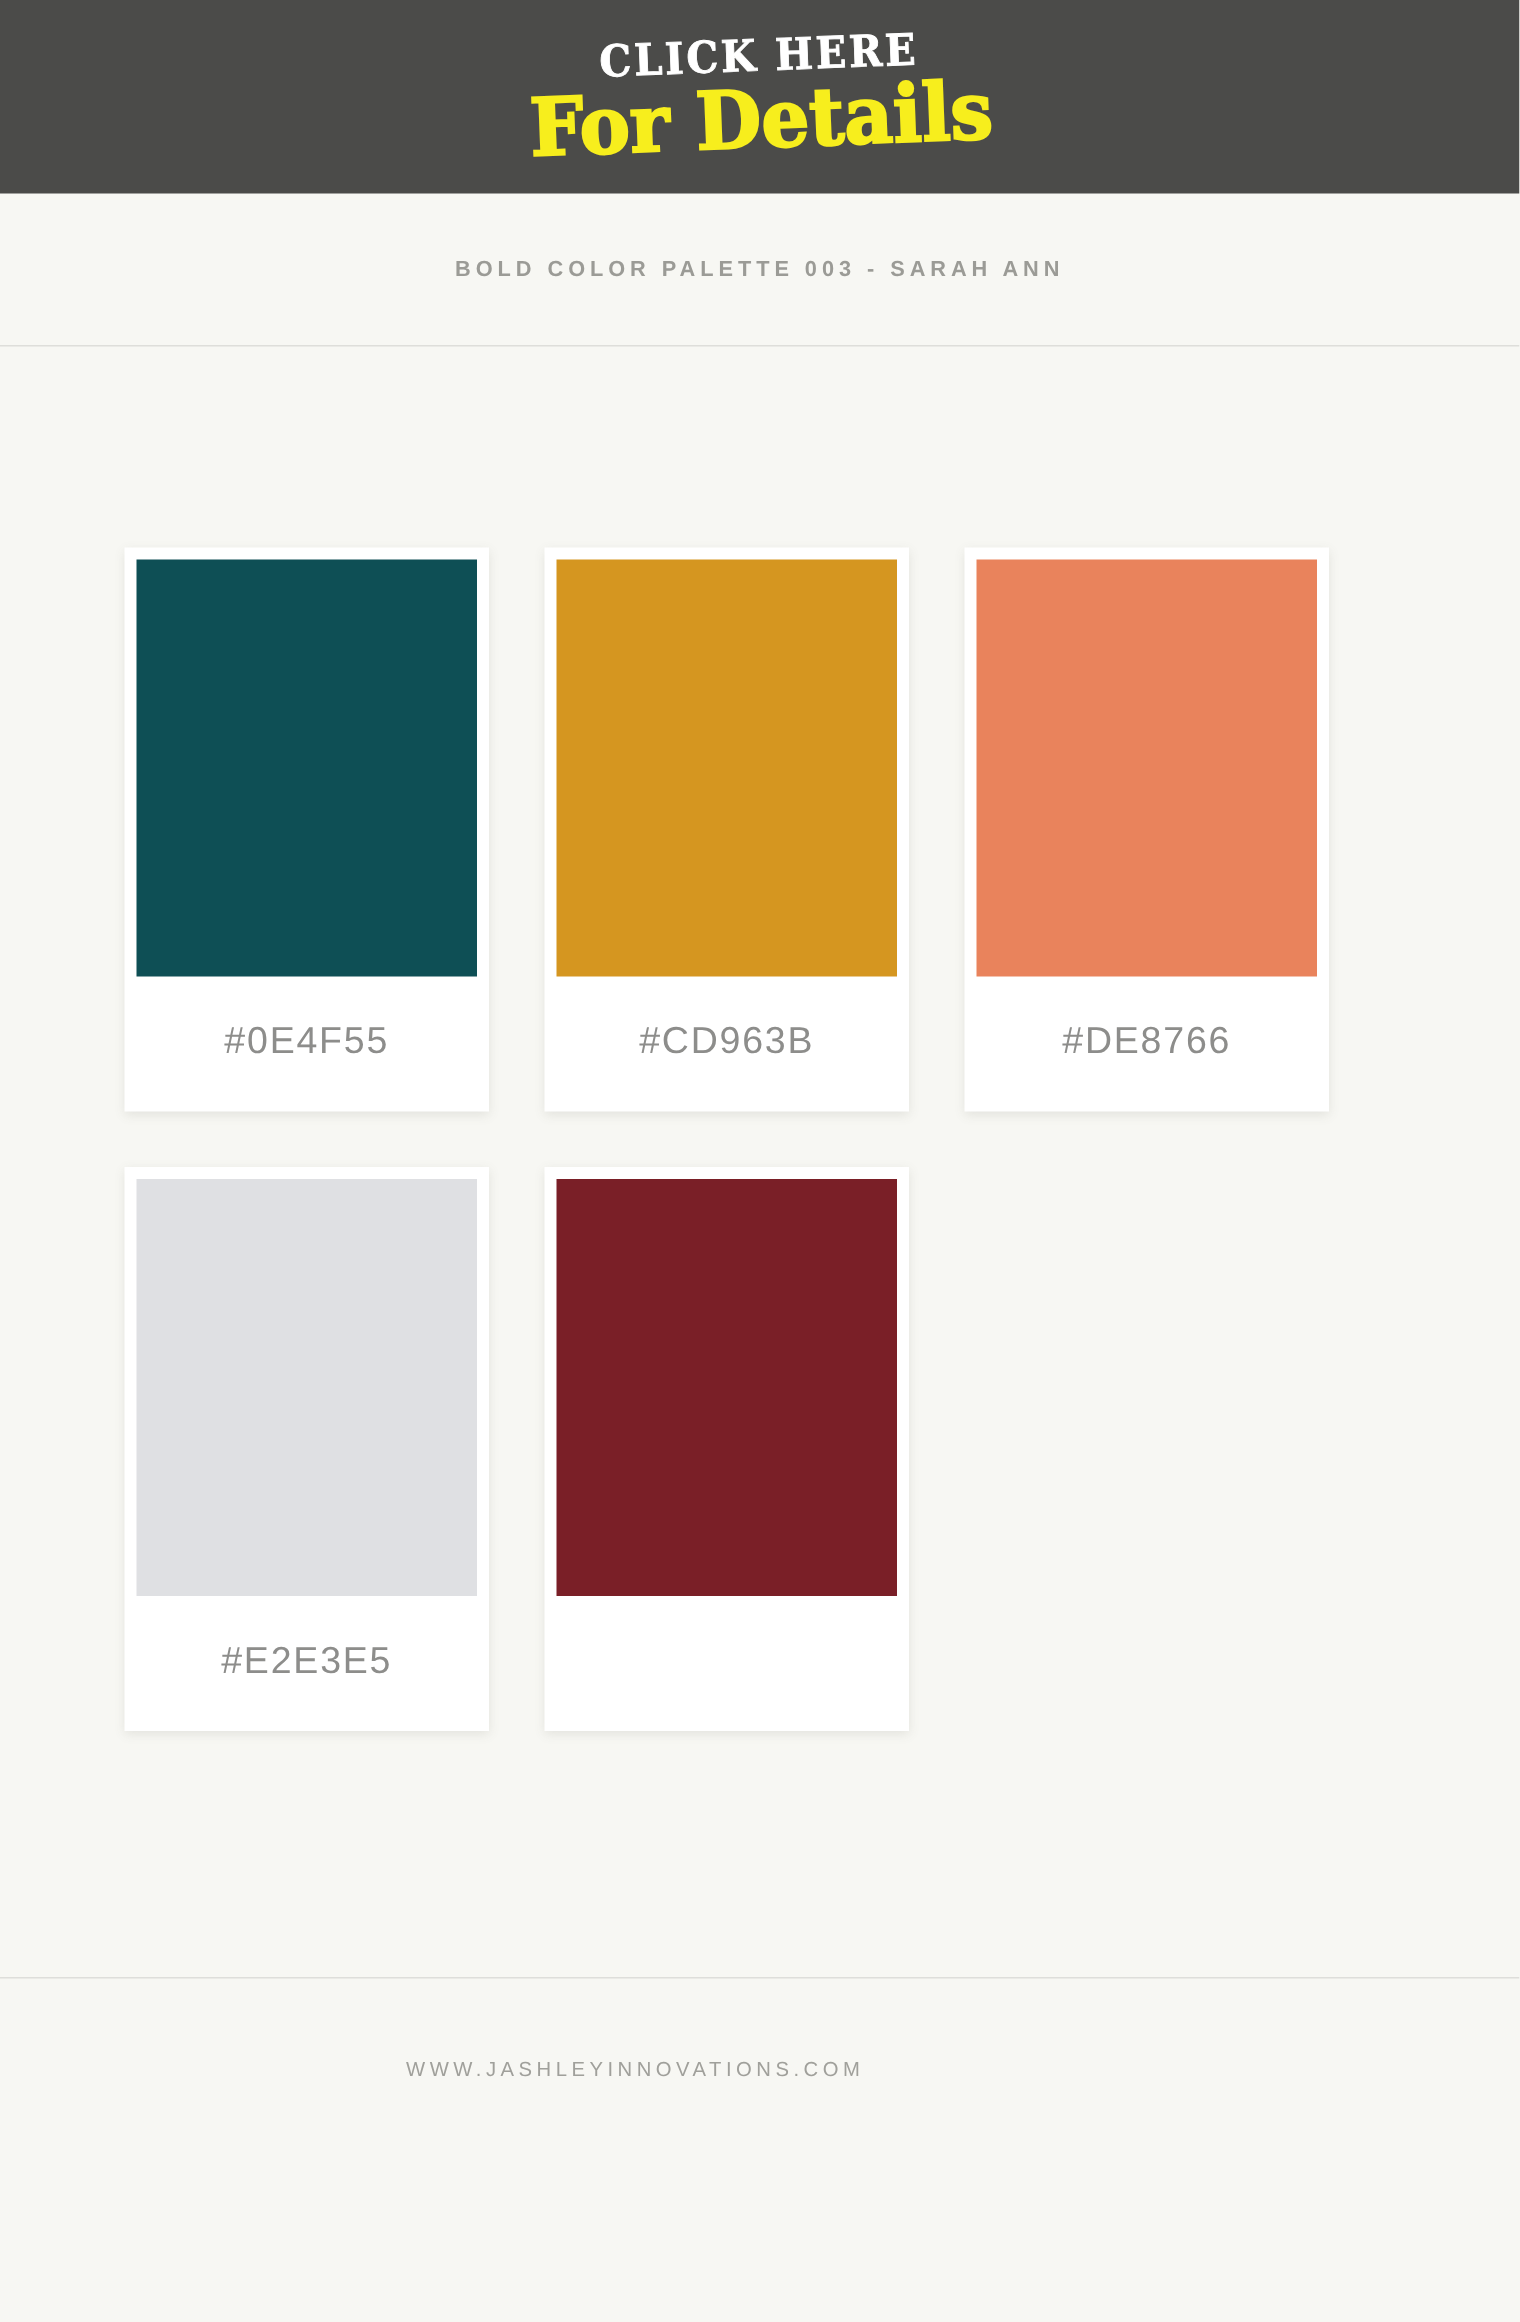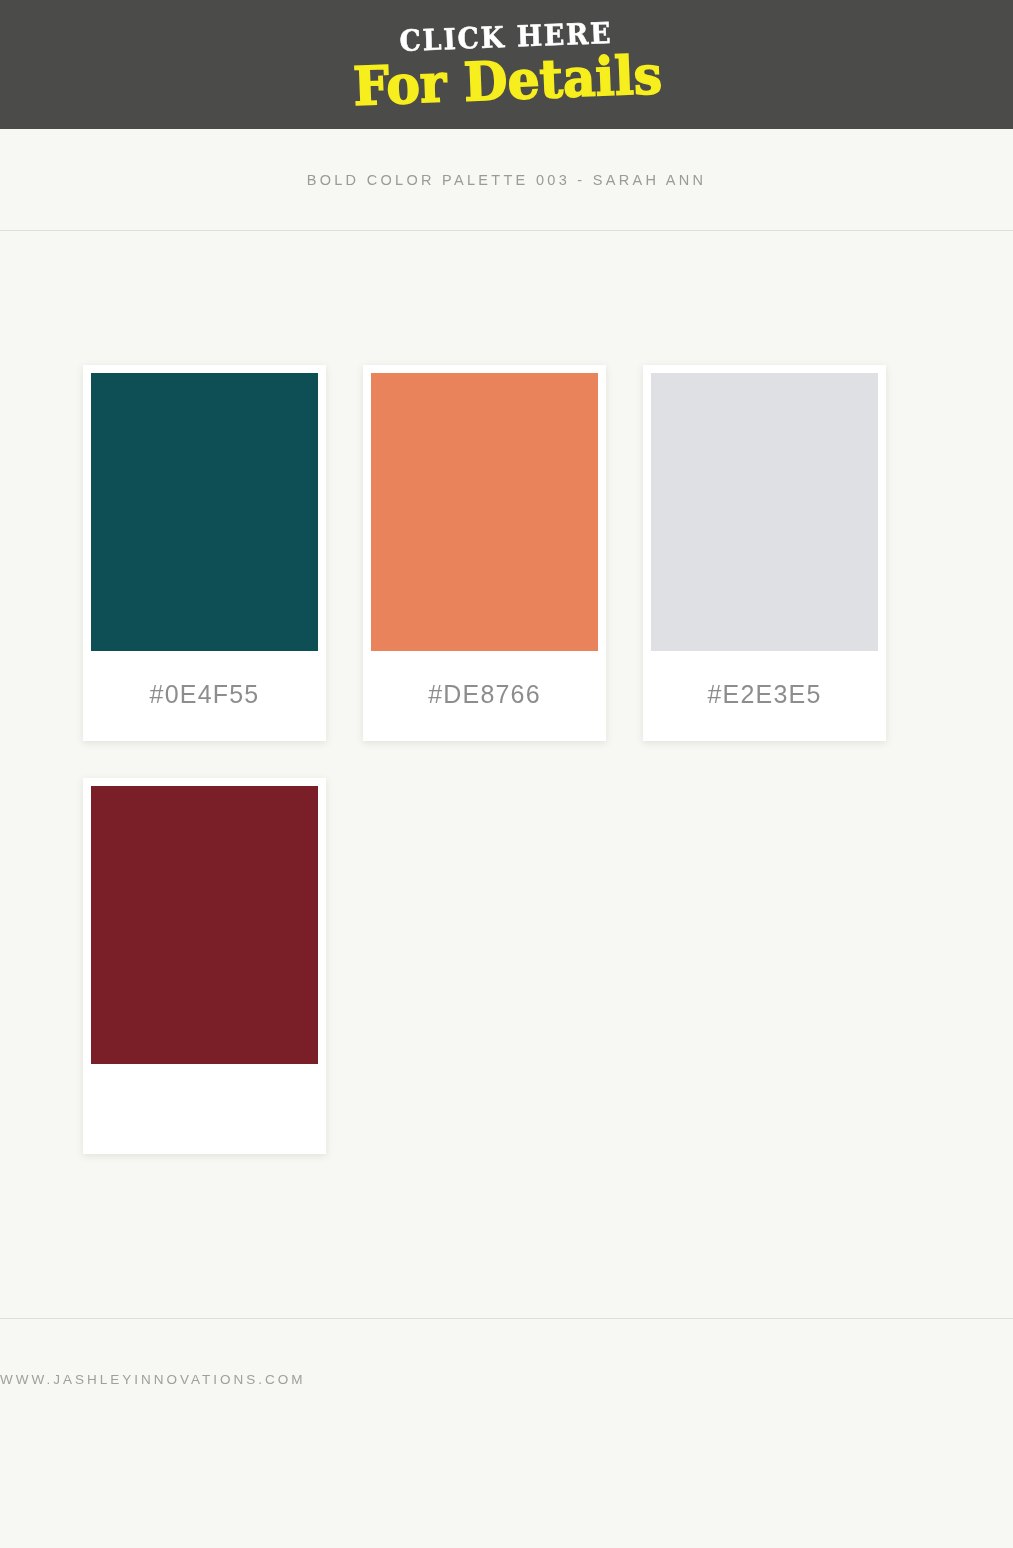--- a/index.html
+++ b/index.html
@@ -66,21 +66,21 @@
     top: 129px; left: 0;
     width: 1013px;
     height: 102px;
     display: flex;
     align-items: center;
     justify-content: center;
   }
   .doc-title {
     font-family: "Liberation Sans", sans-serif;
     font-size: 14.5px;
-    font-weight: normal;
+    font-weight: bold;
     letter-spacing: 3.3px;
     color: #9b9b96;
     text-transform: uppercase;
     white-space: nowrap;
   }
   .rule-top {
     position: absolute;
     top: 230px; left: 0;
     width: 1013px;
     height: 1px;
@@ -140,21 +140,21 @@
     height: 1px;
     background: #dededa;
   }
   .doc-footer {
     position: absolute;
     top: 1319px; left: 0;
     width: 847px;
     height: 120px;
     display: flex;
     align-items: center;
-    justify-content: flex-start;
+    justify-content: center;
   }
   .footer-url {
     font-family: "Liberation Sans", sans-serif;
     font-size: 13.5px;
     font-weight: normal;
     letter-spacing: 3px;
     color: #a0a09b;
     text-transform: uppercase;
     white-space: nowrap;
     text-decoration: none;
@@ -178,20 +178,24 @@
   <div class="rule-top"></div>
 
   <div class="palette-grid">
 
     <div class="swatch-card">
       <div class="swatch-color" style="background-color: rgb(14, 79, 85);"></div>
       <div class="swatch-label">#0E4F55</div>
     </div>
 
 
+    <div class="swatch-card">
+      <div class="swatch-color" style="background-color: rgb(213, 150, 32);"></div>
+      <div class="swatch-label">#CD963B</div>
+    </div>
 
     <div class="swatch-card">
       <div class="swatch-color" style="background-color: rgb(233, 131, 92);"></div>
       <div class="swatch-label">#DE8766</div>
     </div>
 
     <div class="swatch-card">
       <div class="swatch-color" style="background-color: rgb(223, 224, 227);"></div>
       <div class="swatch-label">#E2E3E5</div>
     </div>

